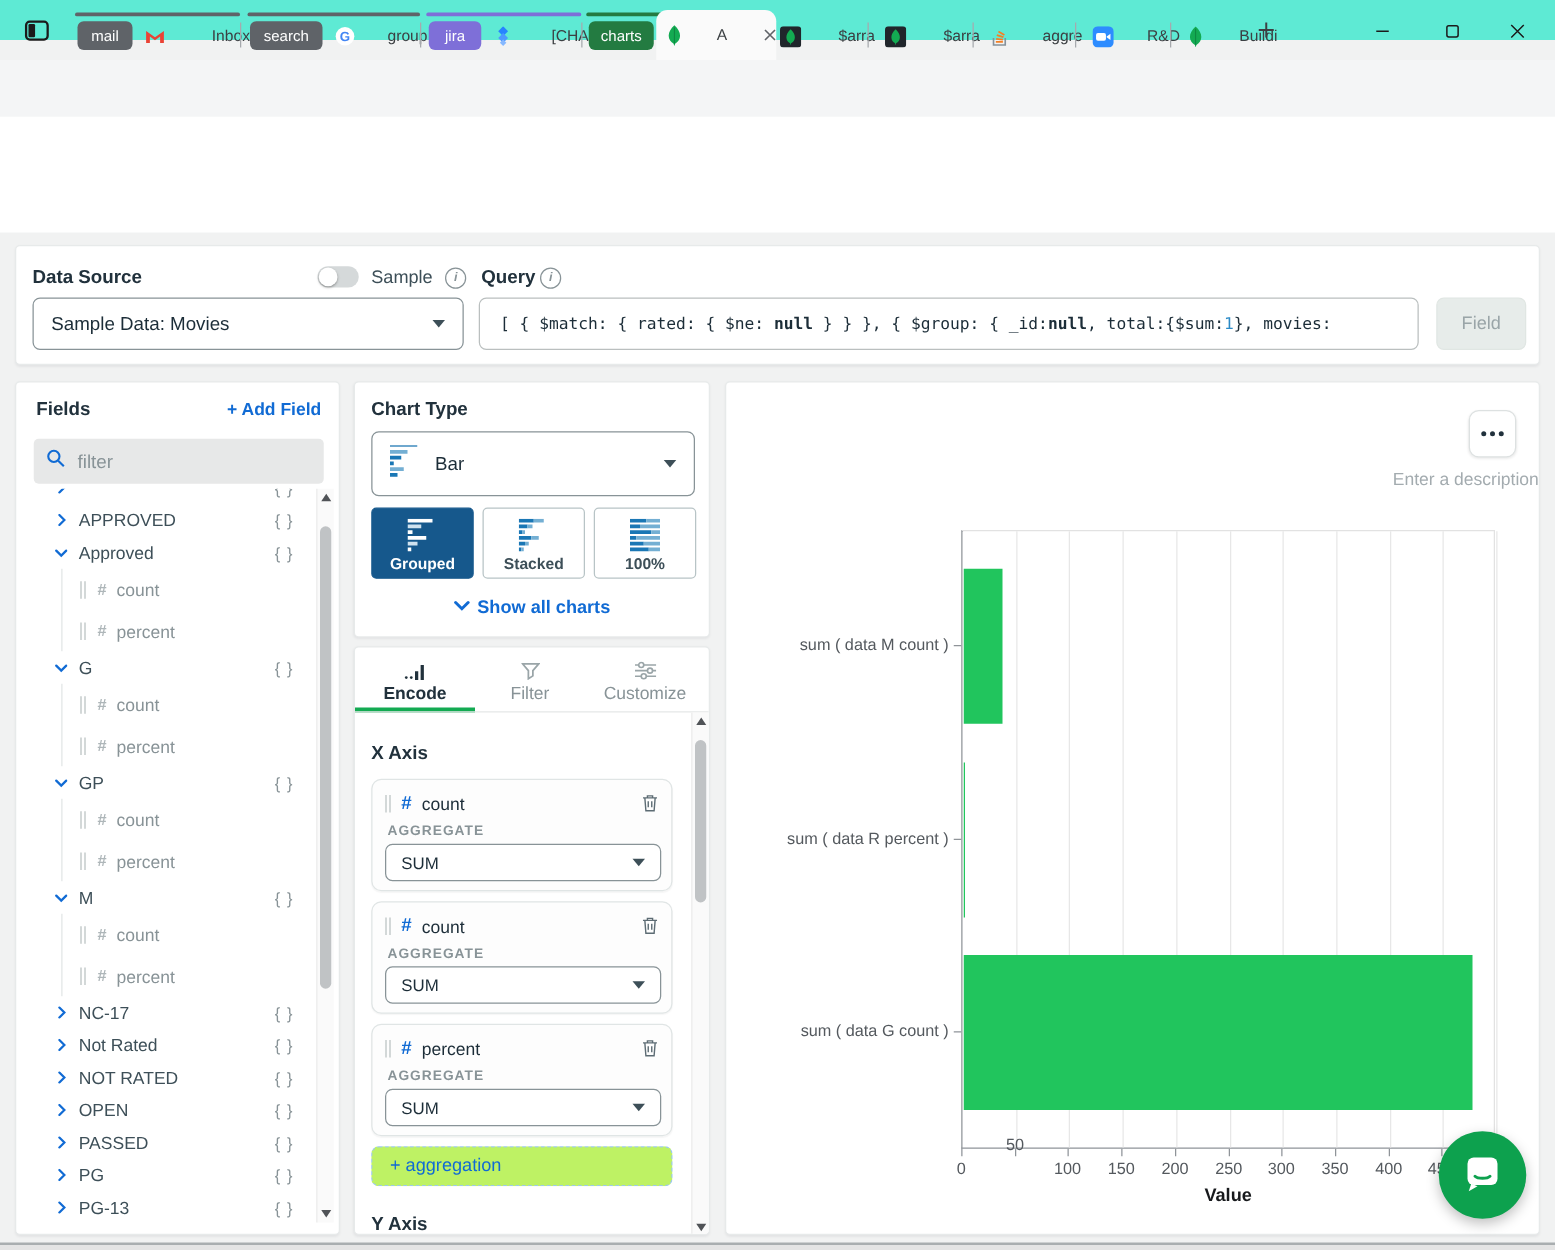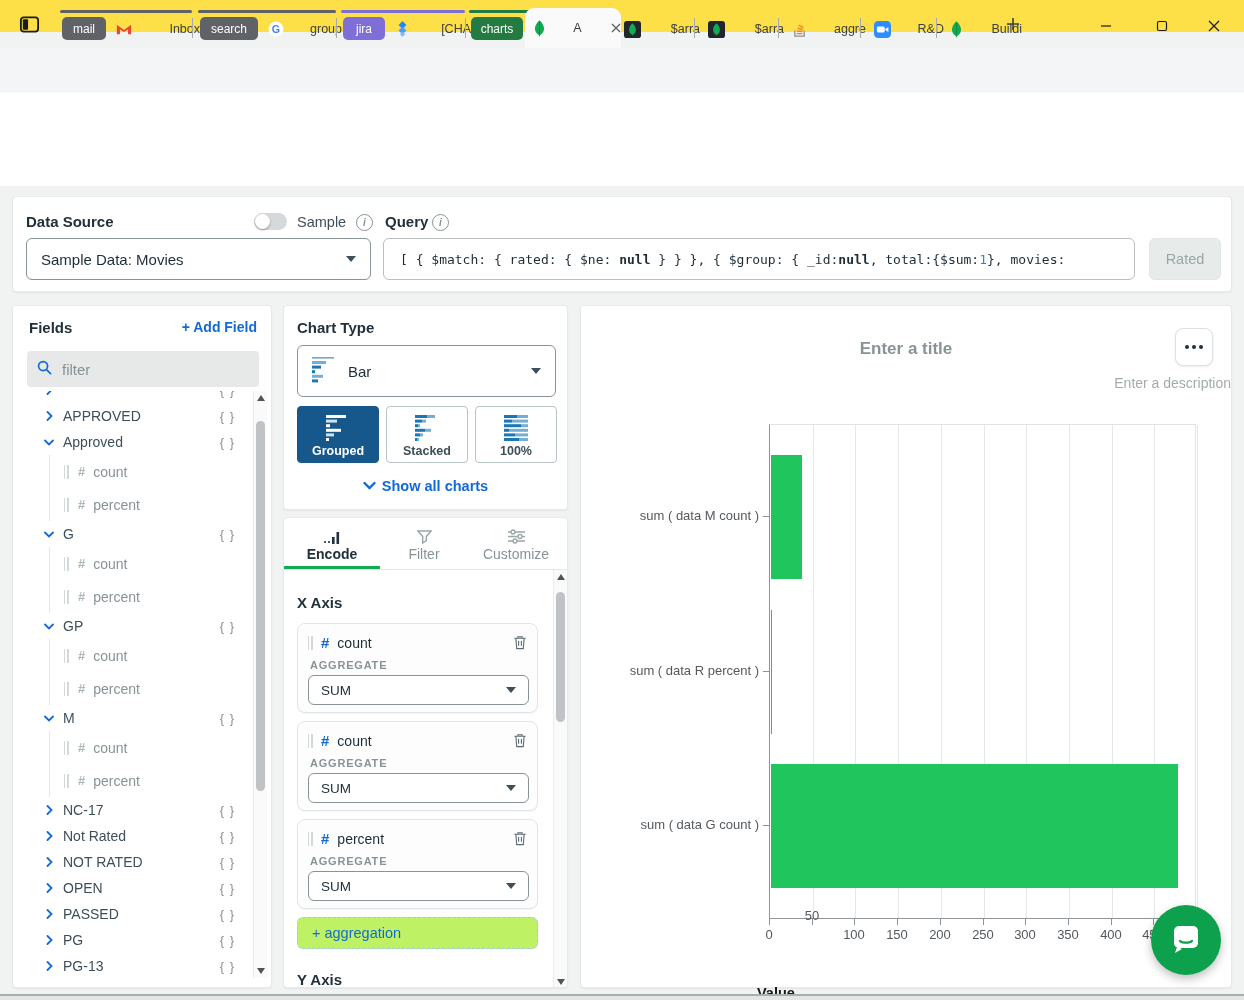--- a/index.html
+++ b/index.html
@@ -1,21 +1,21 @@
 <!DOCTYPE html>
 <html><head>
 <meta charset="utf-8">
 <style>
   html,body{margin:0;padding:0;}
   body{width:1244px;height:1000px;position:relative;overflow:hidden;
        font-family:"Liberation Sans",sans-serif;background:#F1F2F2;
        -webkit-font-smoothing:antialiased;}
   .abs{position:absolute;}
   
-  #tabbar{left:0;top:0;width:1244px;height:32px;background:#fde047;}
+  #tabbar{left:0;top:0;width:1244px;height:32px;background:#5eead4;}
   .groupline{position:absolute;top:10px;height:3px;border-radius:2px;}
   .chip{position:absolute;top:17px;height:23px;border-radius:5px;color:#fff;
         font-size:12px;display:flex;align-items:center;justify-content:center;cursor:default;}
   .btab{position:absolute;top:14px;height:30px;display:flex;align-items:center;gap:7px;
         padding-left:8px;font-size:12.5px;color:#3C4043;white-space:nowrap;overflow:hidden;justify-content:space-between;}
   .btab.active{top:8px;height:40px;background:#FAFAFA;border-radius:9px 9px 0 0;}
   .tabsep{position:absolute;top:18px;width:1px;height:20px;background:#A6A9AD;}
   .tclose{margin-left:2px;display:flex;}
   #toolbar{left:0;top:48px;width:1244px;height:45px;background:#F4F5F6;border-bottom:1px solid #D8DADC;}
   .navic{position:absolute;top:54px;width:34px;height:34px;display:flex;align-items:center;justify-content:center;border-radius:50%;}
@@ -381,21 +381,21 @@
     </span>
   <span class="abs" style="left:284px;top:17px;font-size:14.5px;color:#3D4F58;">Sample</span>
   <span class="abs info" style="left:343px;top:17px;">i</span>
   <span class="abs seclabel" style="left:372px;top:16px;">Query</span>
   <span class="abs info" style="left:419px;top:17px;">i</span>
   <div class="abs select" id="ds-select">
     <span>Sample Data: Movies</span>
     <span class="caret" style="margin-left:auto;"></span>
   </div>
   <div class="abs" id="ds-query"><span>[ { $match: { rated: { $ne: </span><span class="b">null</span><span> } } }, { $group: { _id:</span><span class="b">null</span><span>, total:{$sum:</span><span class="blue">1</span><span>}, movies:</span></div>
-  <div class="btn" id="btn-apply">Rated</div>
+  <div class="btn" id="btn-apply">Field</div>
 </div>
 
 <div class="card" id="card-fields">
   <span class="abs seclabel" id="fields-title">Fields</span>
   <span id="add-field">+ Add Field</span>
   <div class="abs" id="field-search">
     <span id="searchic"><span style="display: inline-flex;">
           <svg width="15" height="15" viewBox="0 0 16 16">
             <circle cx="6.5" cy="6.5" r="4.8" fill="none" stroke="#116BD4" stroke-width="1.8"></circle>
             <path d="M10.2 10.2L15 15" stroke="#116BD4" stroke-width="1.8"></path>
@@ -777,21 +777,20 @@
         <span class="tri-up"></span>
       </span>
     <span class="sarrow" style="bottom:0;">
         <span class="tri-dn"></span>
       </span>
     <span class="sthumb" style="top:22px;height:130px;"></span>
   </div>
 </div>
 
 <div class="card" id="card-chart">
-  <div class="abs" id="prev-title">Enter a title</div>
   <div class="abs" id="prev-desc">Enter a description</div>
   <div class="abs" id="prev-menu">
       <i></i>
       <i></i>
       <i></i>
     </div>
   <div class="abs" id="plot">
       <div class="gline" style="left: 43px;"></div>
       <div class="gline" style="left: 85px;"></div>
       <div class="gline" style="left: 128px;"></div>
@@ -826,21 +825,21 @@
       <div class="xtick" style="left: 402px; top: 613px;"></div>
       <div class="xlab" style="left: 382px; top: 621px;">250</div>
       <div class="xtick" style="left: 444px; top: 613px;"></div>
       <div class="xlab" style="left: 424px; top: 621px;">300</div>
       <div class="xtick" style="left: 487px; top: 613px;"></div>
       <div class="xlab" style="left: 467px; top: 621px;">350</div>
       <div class="xtick" style="left: 530px; top: 613px;"></div>
       <div class="xlab" style="left: 510px; top: 621px;">400</div>
       <div class="xtick" style="left: 572px; top: 613px;"></div>
       <div class="xlab" style="left: 552px; top: 621px;">450</div>
-      <div id="value-label" style="left: 176px; top: 643px; width: 427px; text-align: left; margin-top: 36px;">Value</div>
+      <div id="value-label" style="left: 188px; top: 643px; width: 427px; text-align: center;">Value</div>
     </div>
 </div>
 
 <div class="abs" id="chat">
   <svg width="34" height="34" viewBox="0 0 34 34">
     <rect x="5" y="3" width="24" height="22" rx="5" fill="#fff"></rect>
     <path d="M8 24l-2 6 7-4z" fill="#fff"></path>
     <path d="M11 18c2.2 2.2 9.8 2.2 12 0" stroke="#0DA14E" stroke-width="2.4" fill="none" stroke-linecap="round"></path>
   </svg>
 </div>

